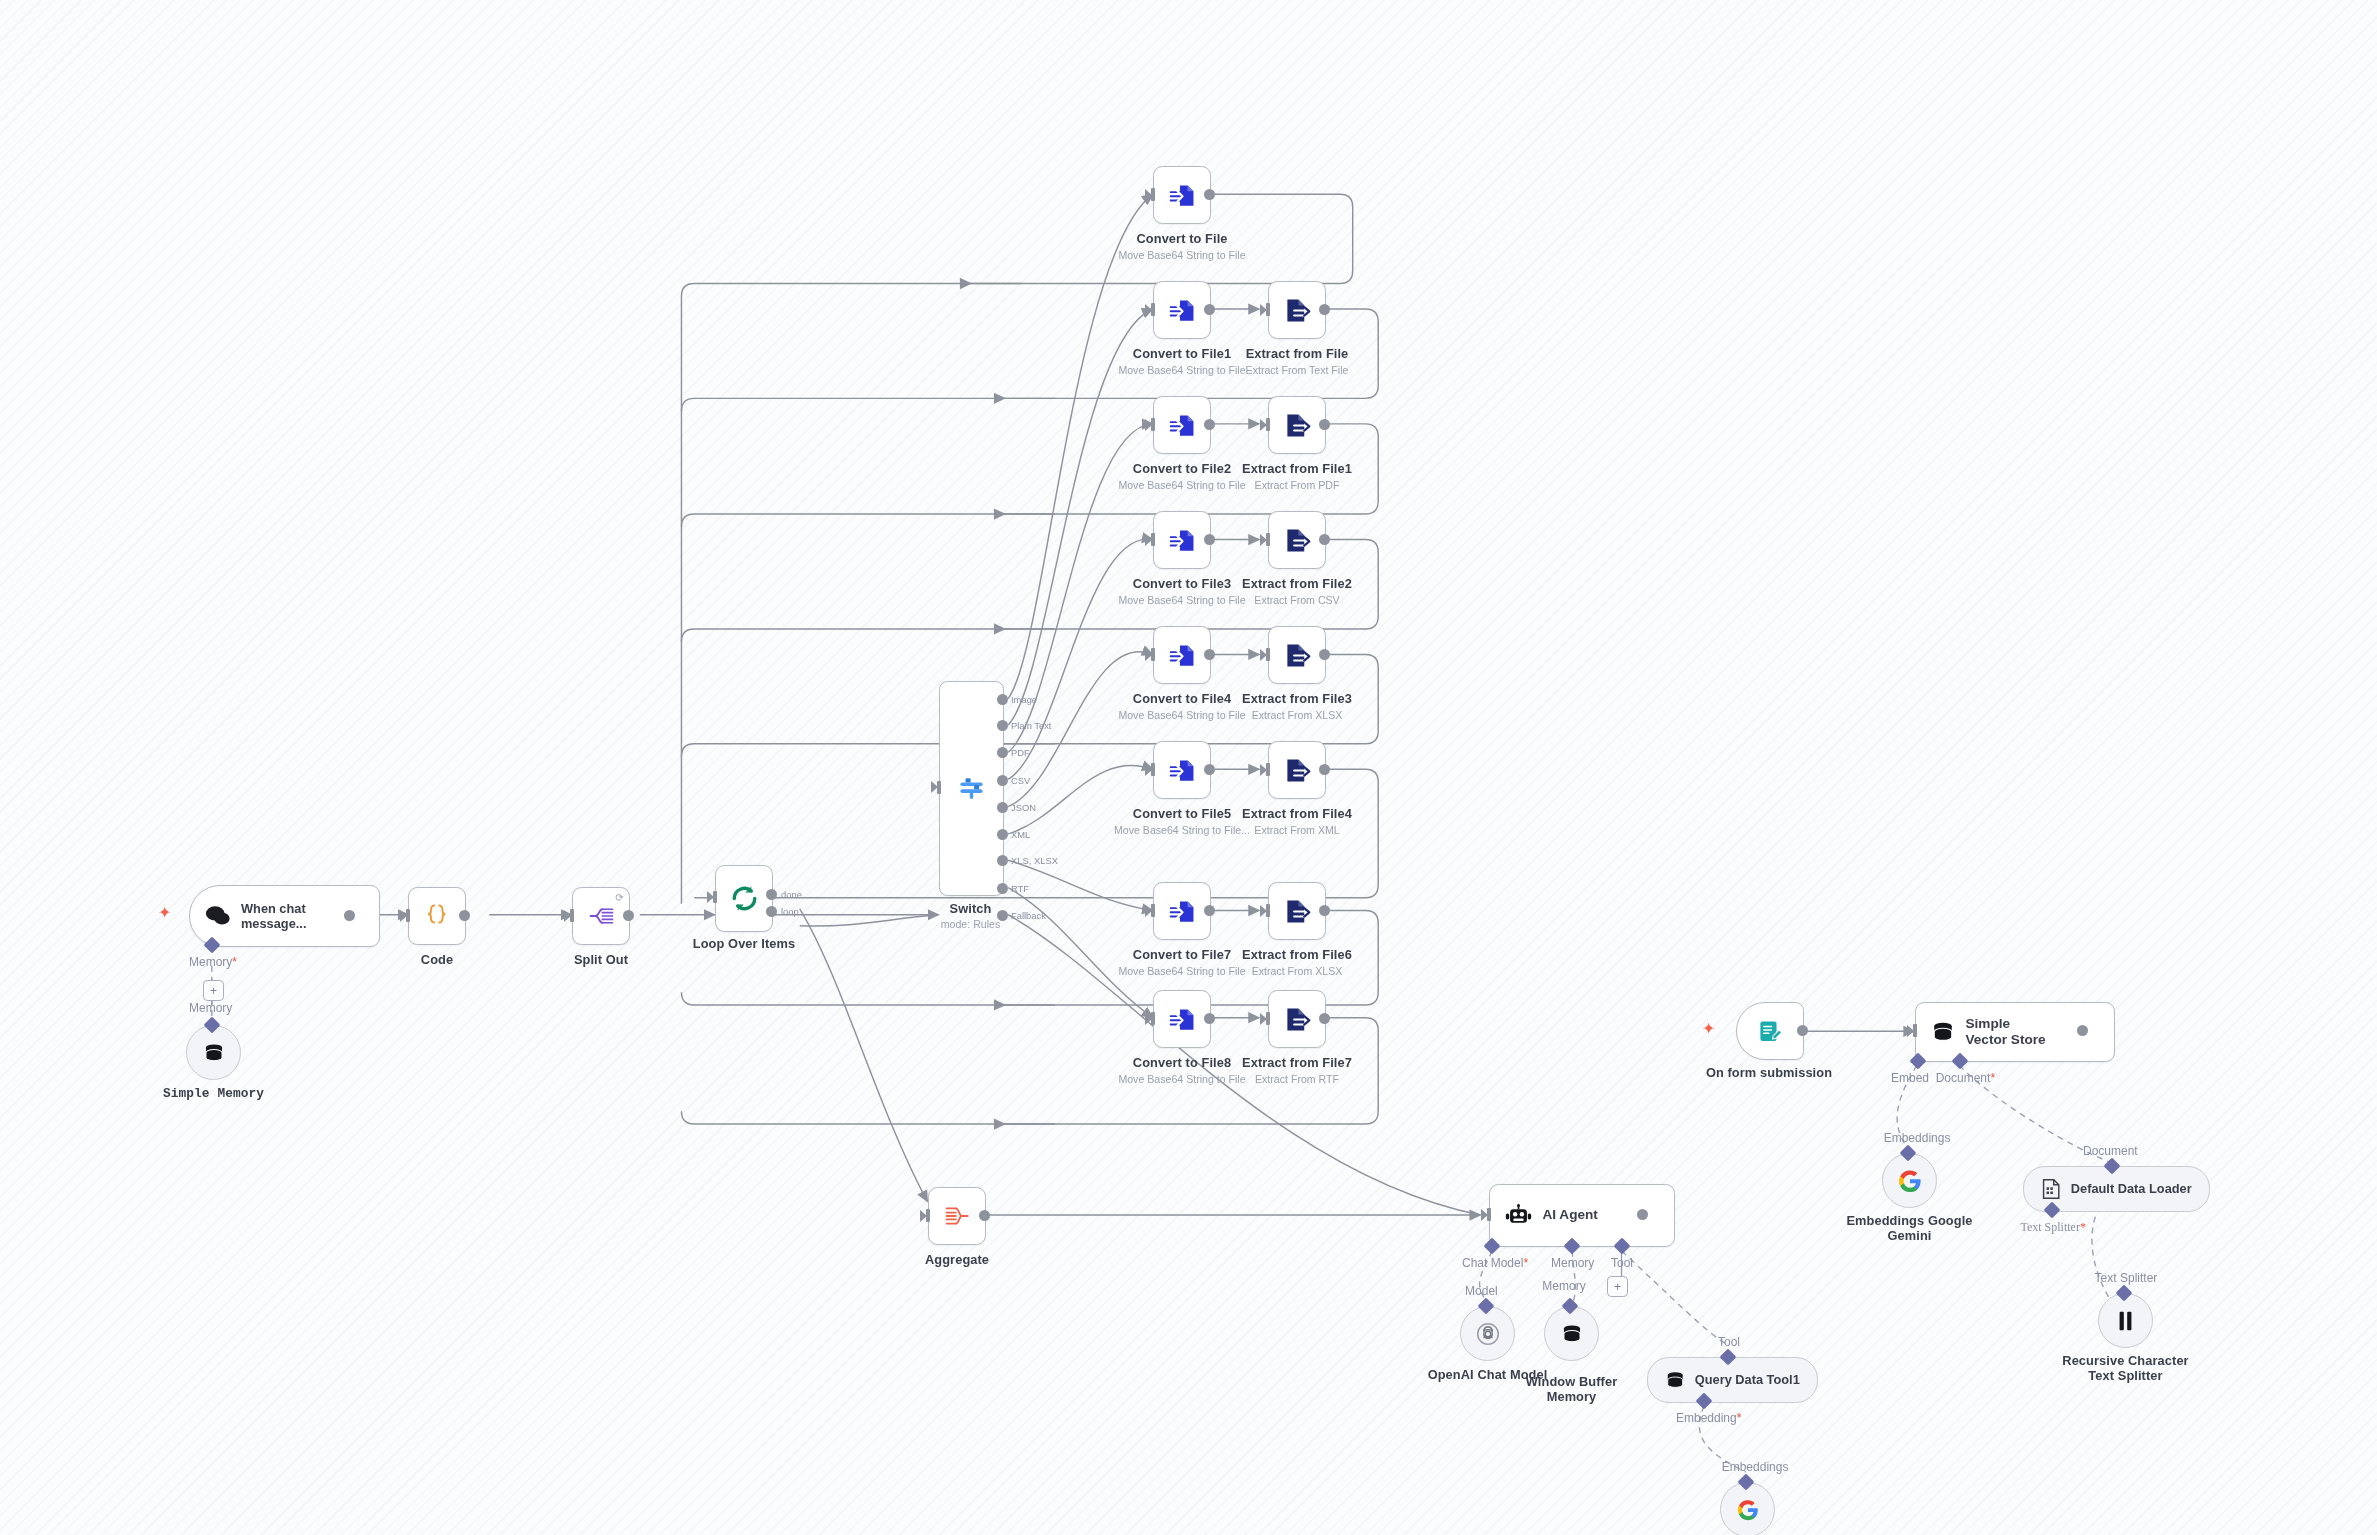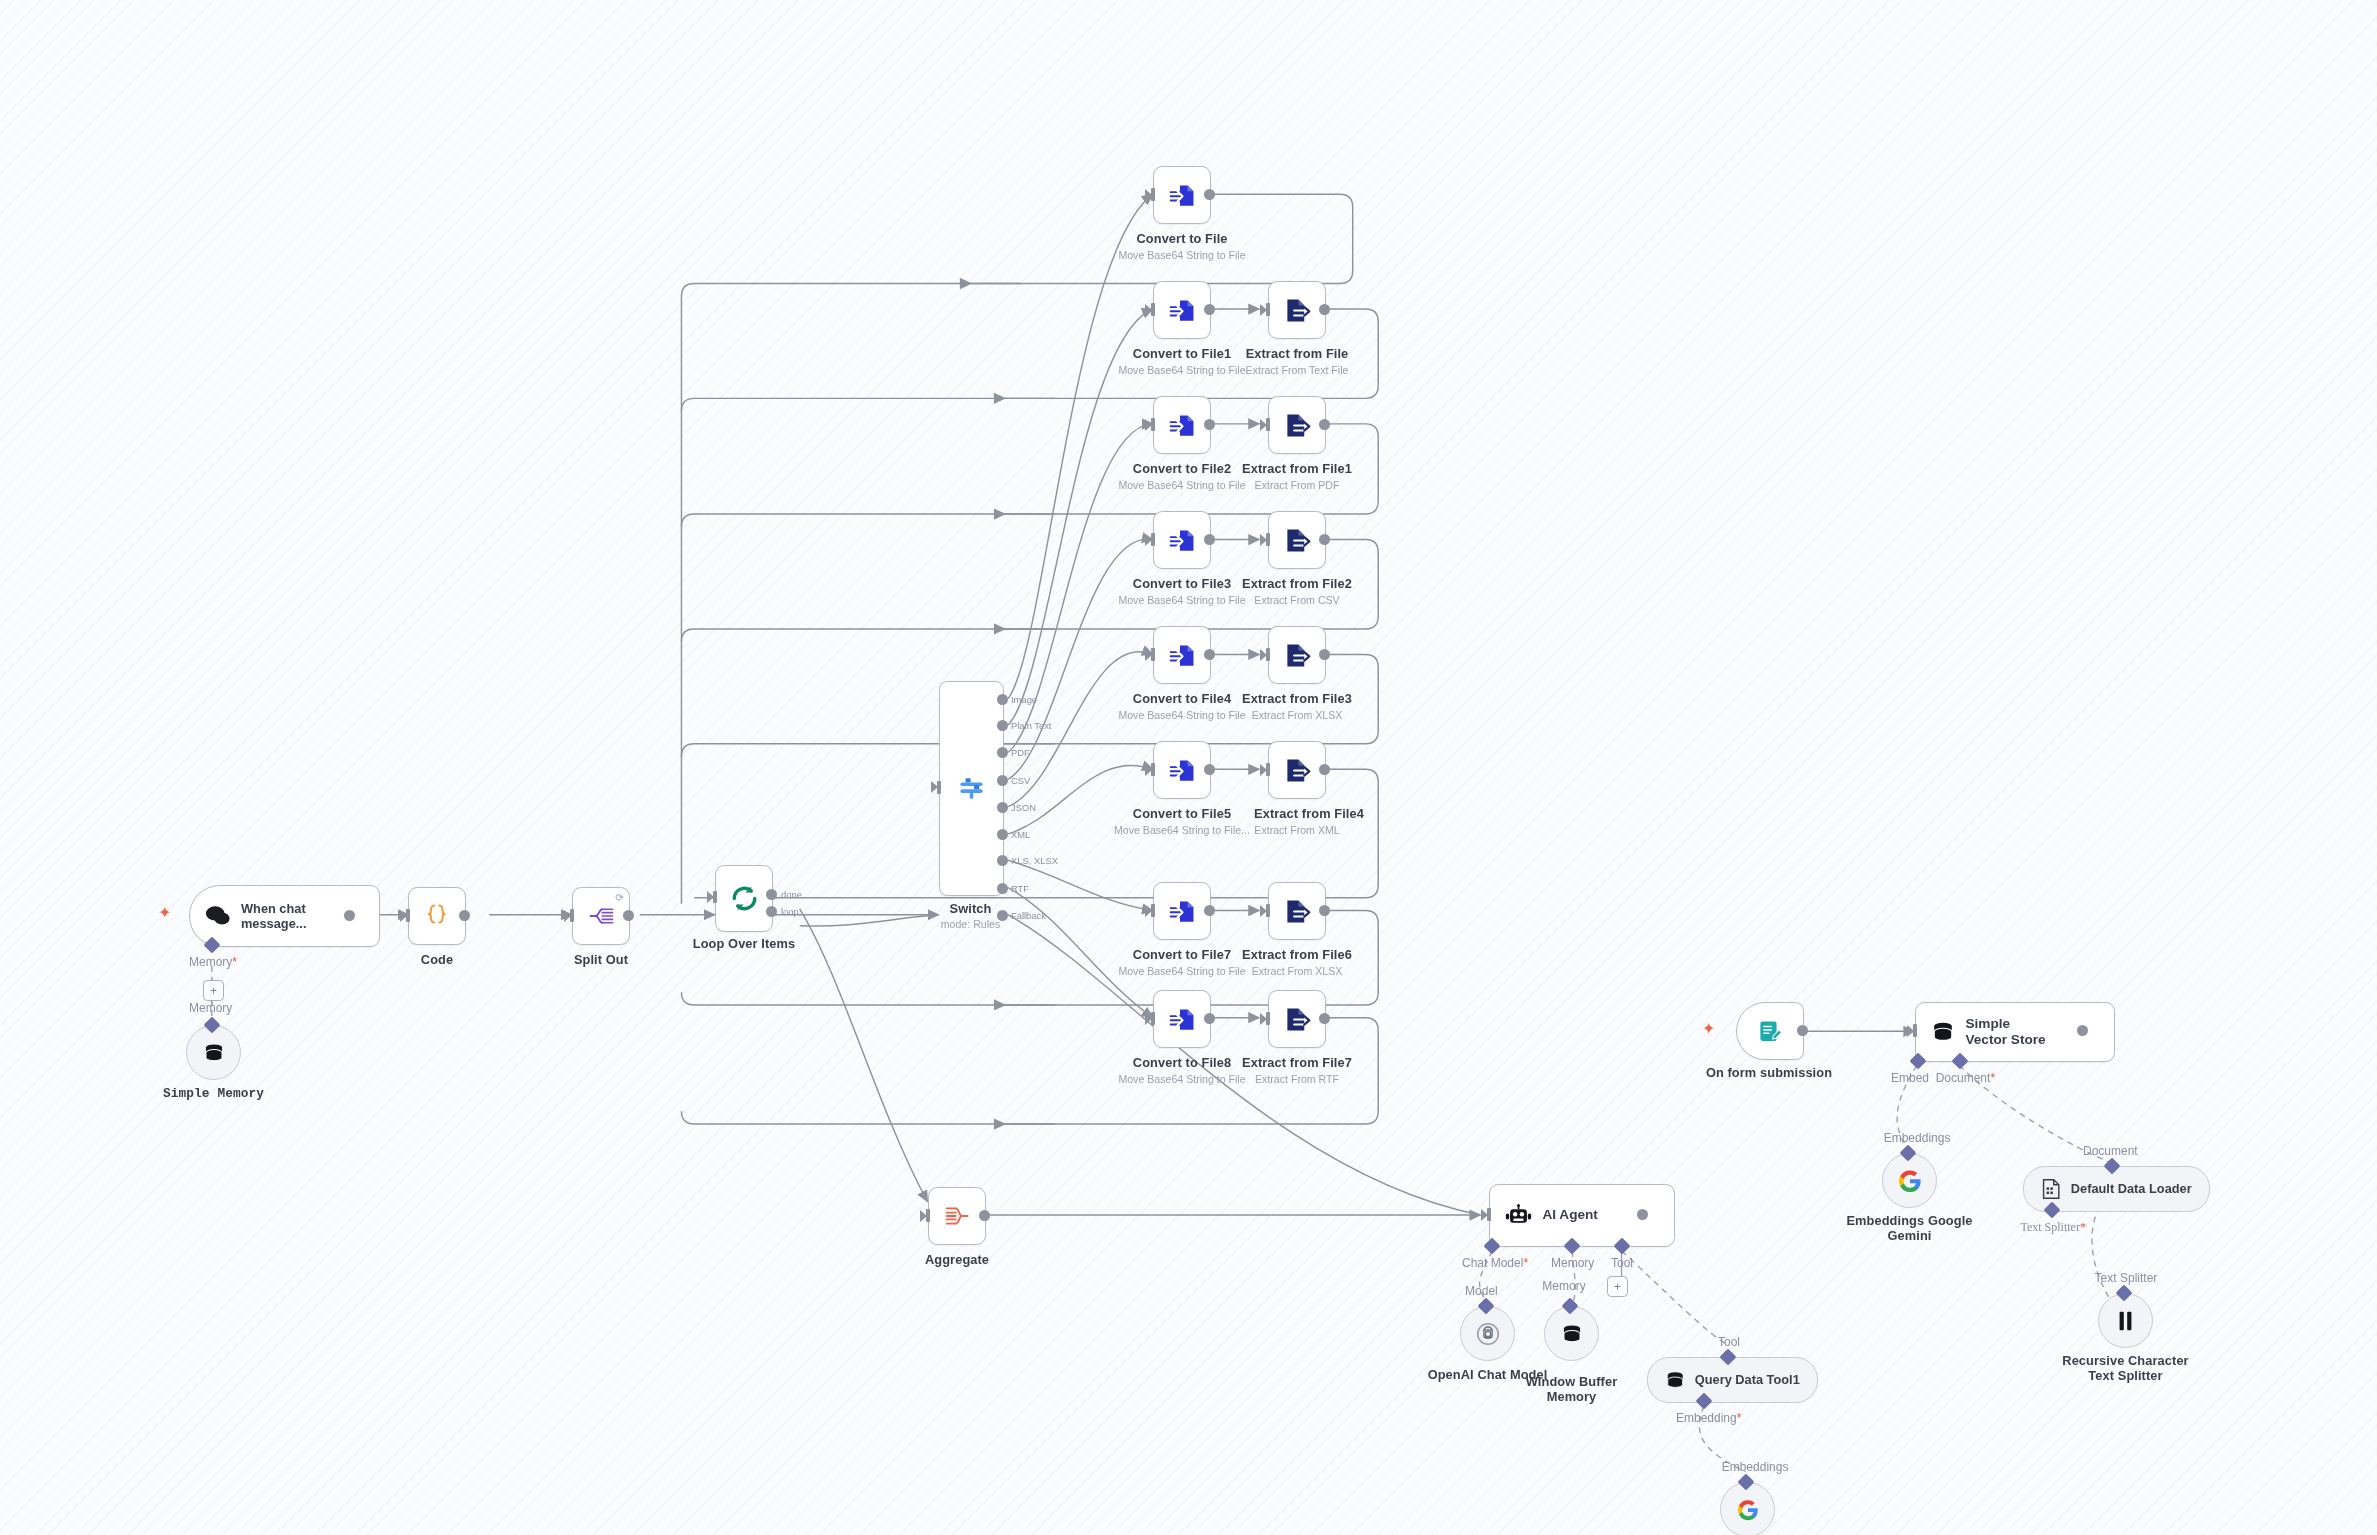--- a/index.html
+++ b/index.html
@@ -472,21 +472,21 @@
             <path d="M4 3h13l7 7v19H4z" fill="#1f2a6e"></path>
             <path d="M17 3v7h7z" fill="#51609e"></path>
             <path d="M12 16h16M12 22h16" stroke="#fff" stroke-width="2.4" stroke-linecap="round"></path>
             <path d="M24 12l6 5-6 5" fill="none" stroke="#1f2a6e" stroke-width="2.6" stroke-linecap="round" stroke-linejoin="round"></path>
           </svg>
         </span>
     </div>
     <div class="pin" style="left:-8.5px;top:23px;"></div>
     <div class="pinbar" style="left:-1.7px;top:22px;"></div>
     <div class="pout" style="left:51px;top:23px;"></div>
-    <div class="cap" style="top:65px;margin-left:12px;">Extract from File4</div>
+    <div class="cap" style="top:65px;">Extract from File4</div>
     <div class="sub" style="top:83px;">Extract From XML</div>
   </div>
 
   <div class="node" style="left:1153px;top:882px;">
     <div class="box sq">
       <span>
           <svg class="ic" width="27" height="27" viewBox="0 0 32 32">
             <path d="M13 4h9l7 7v17H13z" fill="#2b33d4"></path>
             <path d="M22 4v7h7z" fill="#6e74e8"></path>
             <path d="M2 12h12M2 17h12M2 22h12" stroke="#2b33d4" stroke-width="2.3" stroke-linecap="round"></path>

